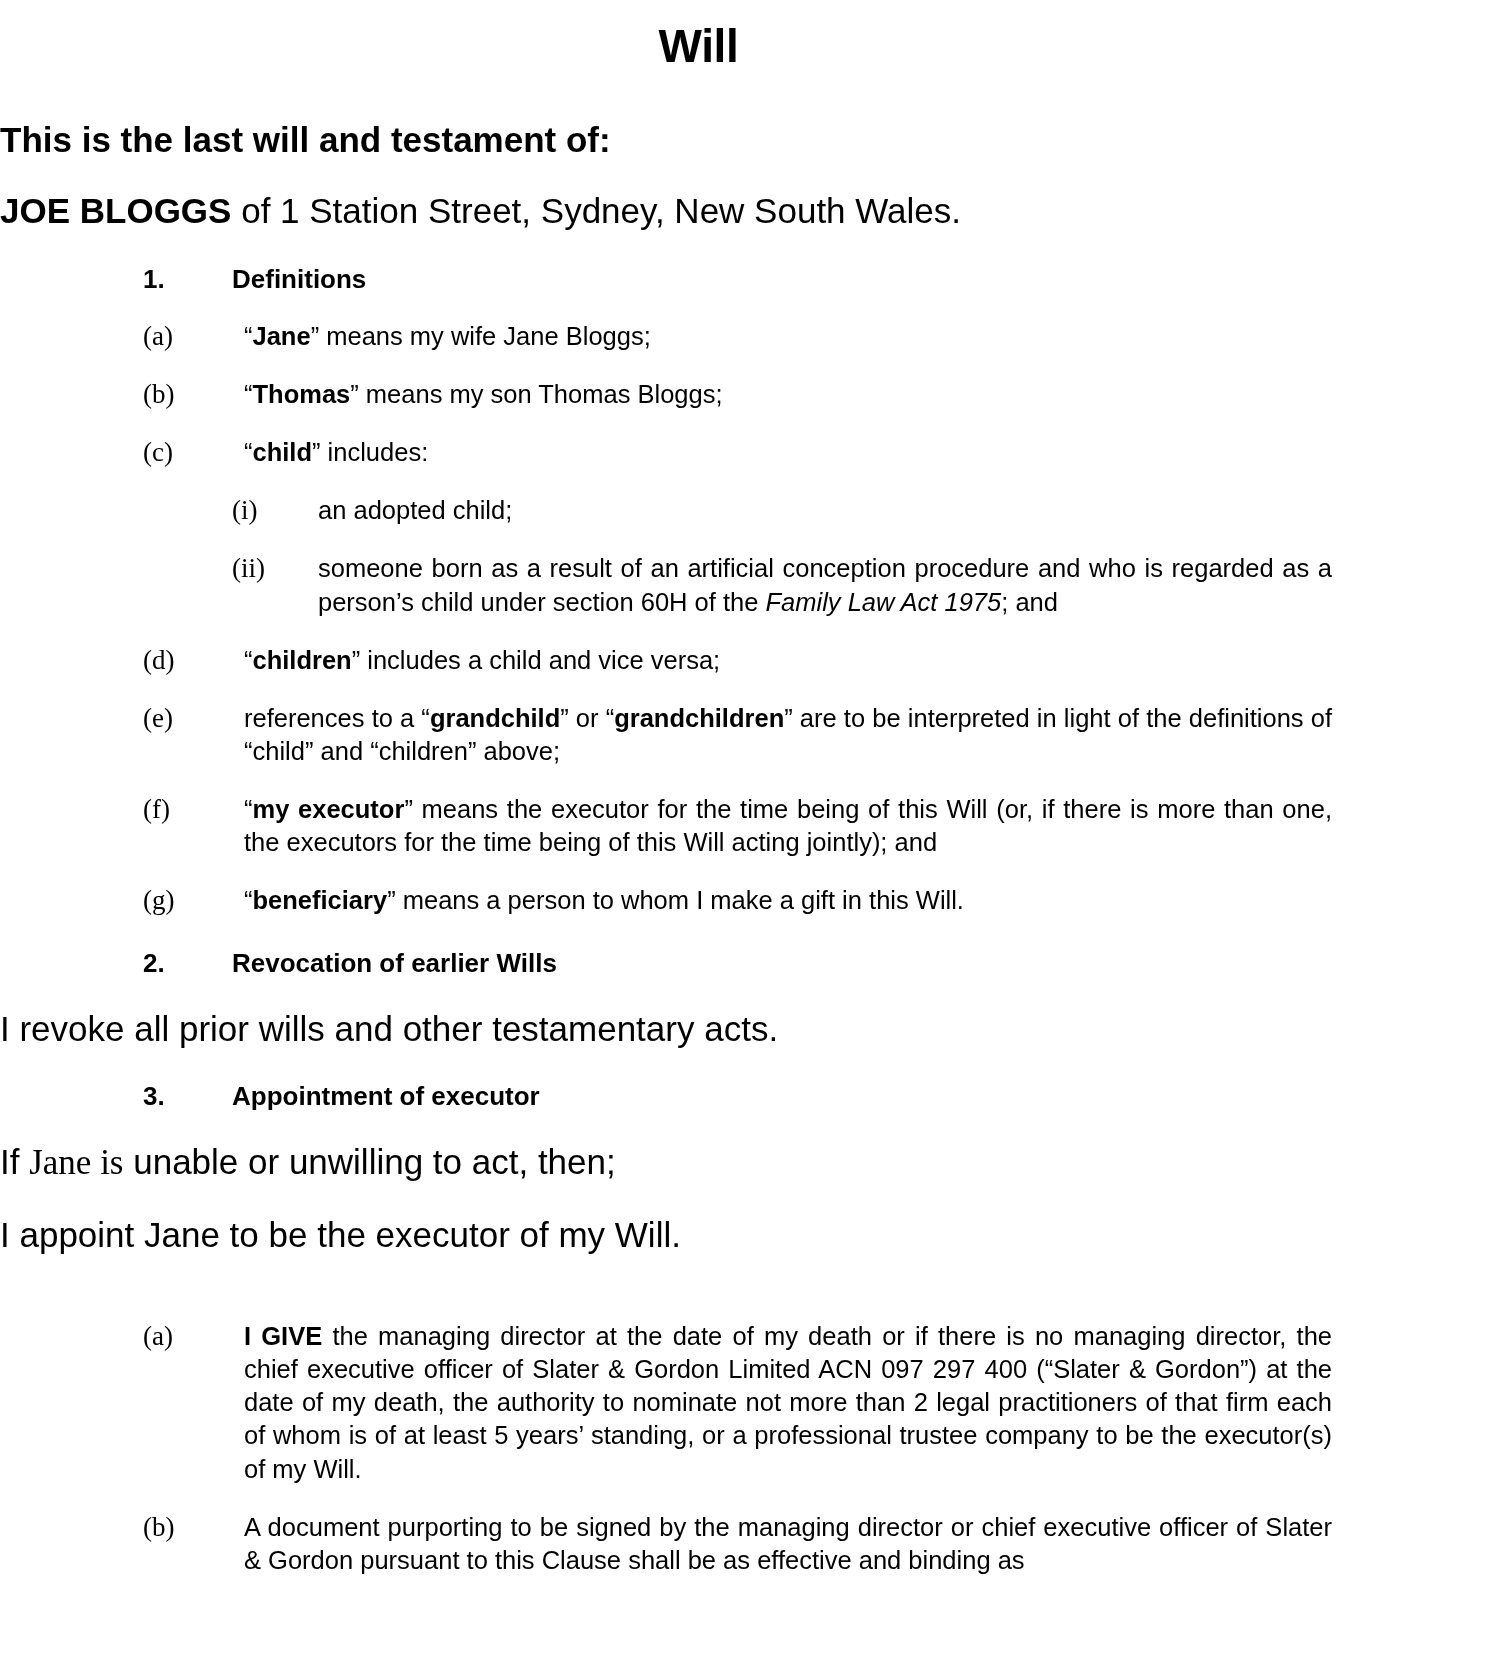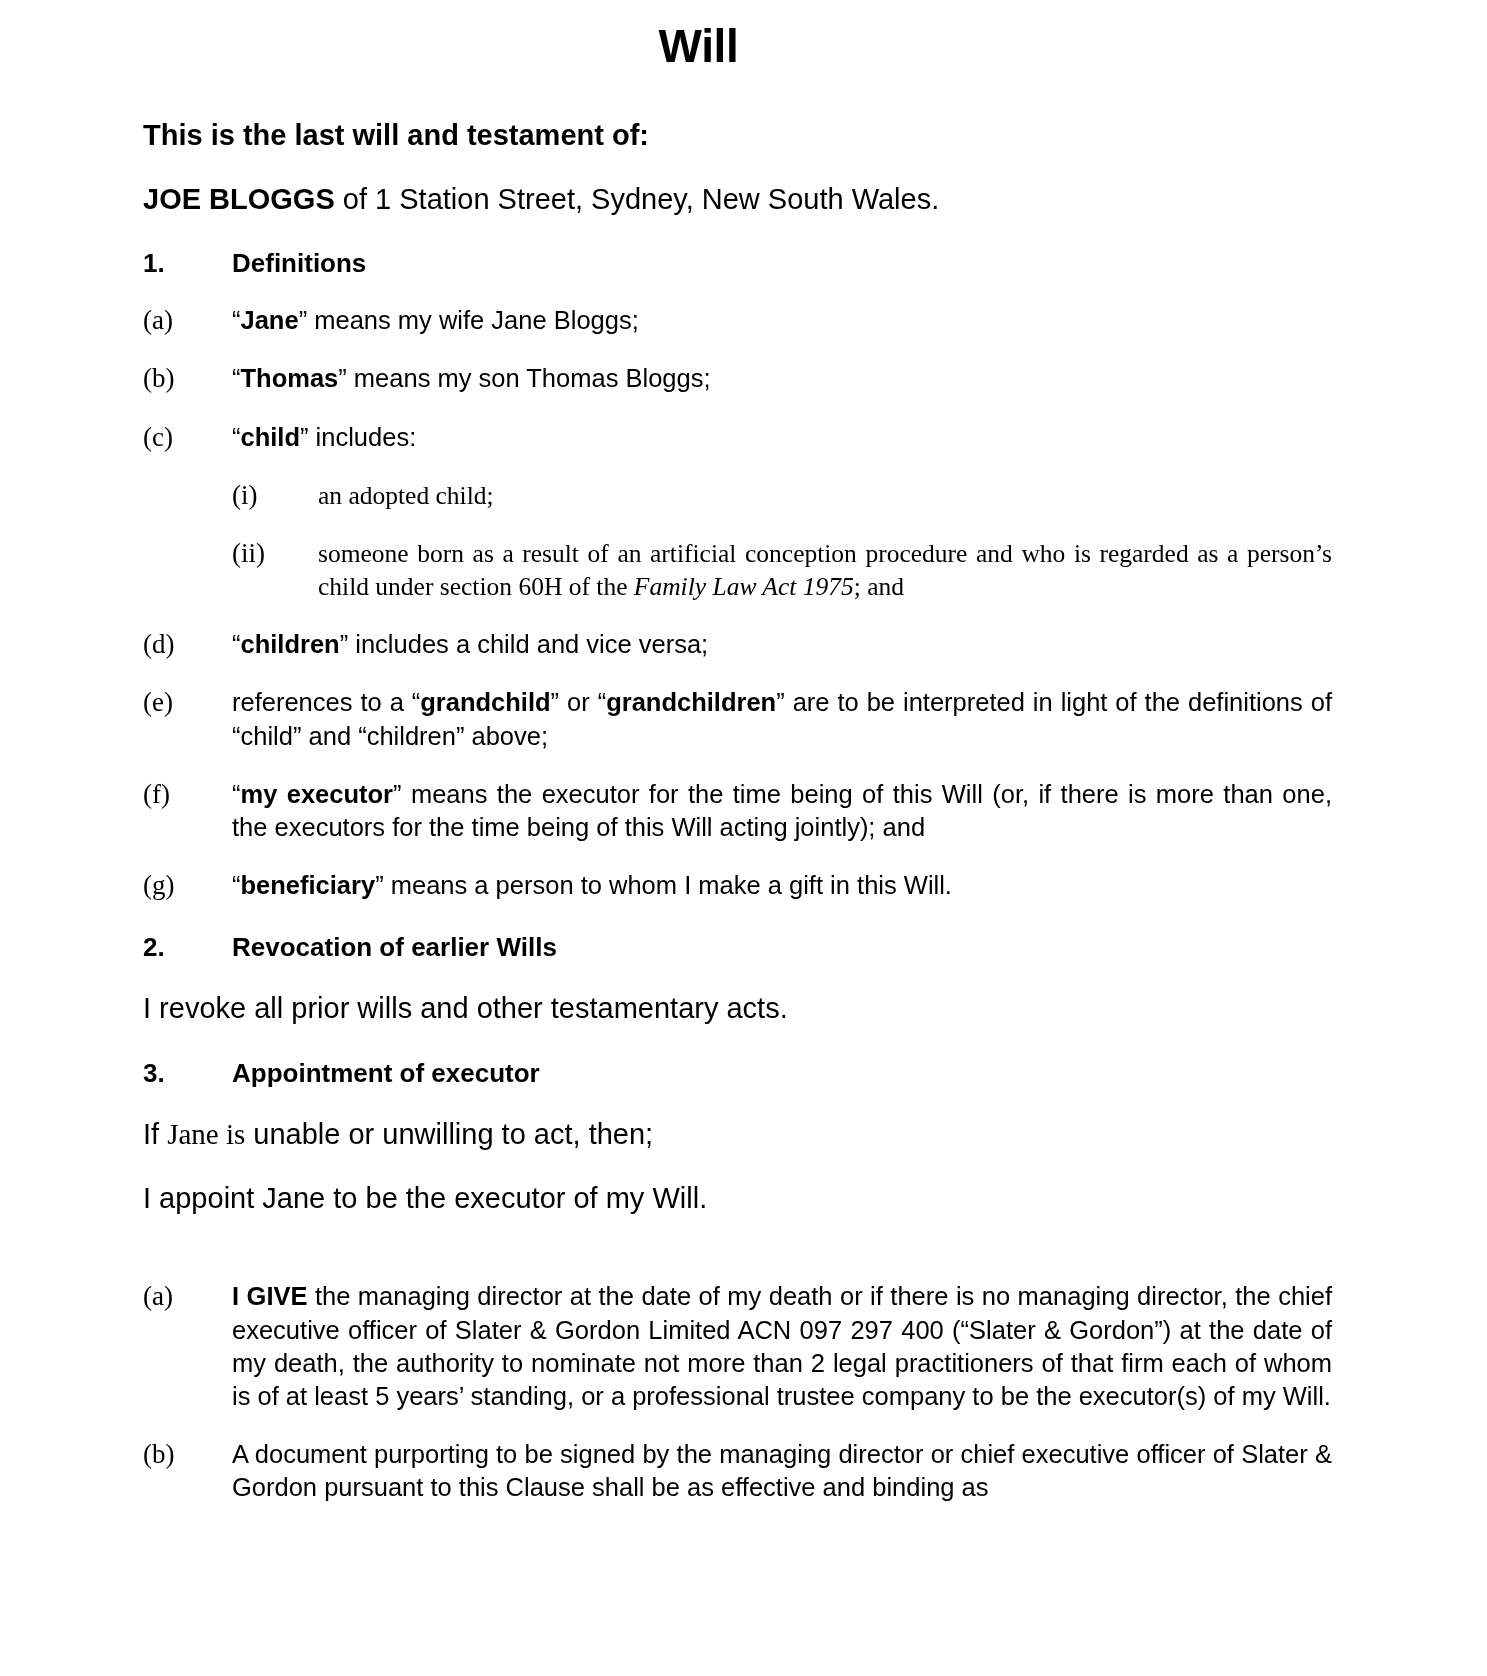--- a/index.html
+++ b/index.html
@@ -31,23 +31,22 @@
     text-align: center;
     margin: 0;
     padding-top: 22px;
     padding-right: 90px;
     letter-spacing: -0.3px;
     line-height: 1.05;
   }
 
   
   .block {
-    margin-left: 143px;
-    margin-right: 155px;
-    font-size: 29px;
+    margin-right: 155px;
+    font-size: 35px;
     line-height: 1.29;
   }
 
   .lead {
     font-weight: bold;
     margin-top: 47px;
   }
 
   .party {
     margin-top: 26px;
@@ -88,20 +87,21 @@
     width: 89px;
     flex: 0 0 89px;
     font-family: "Liberation Serif", serif;
     font-size: 27px;
     line-height: 1.23;
   }
   .alpha-item > .body {
     flex: 1 1 auto;
     text-align: justify;
     text-justify: inter-word;
+    margin-left: 12px;
   }
   .alpha-item > .body.nojustify {
     text-align: left;
   }
 
   
   .roman-list {
     margin-left: 0;
   }
   .roman-item {
@@ -116,21 +116,20 @@
     width: 86px;
     flex: 0 0 86px;
     font-family: "Liberation Serif", serif;
     font-size: 27px;
     line-height: 1.23;
   }
   .roman-item > .body {
     flex: 1 1 auto;
     text-align: justify;
     text-justify: inter-word;
-    font-family: Liberation Serif, serif;
   }
   .roman-item > .body.nojustify {
     text-align: left;
   }
 
   
   b, .b { font-weight: bold; }
   i, .i { font-style: italic; }
   .serif-name {
     font-family: "Liberation Serif", serif;

